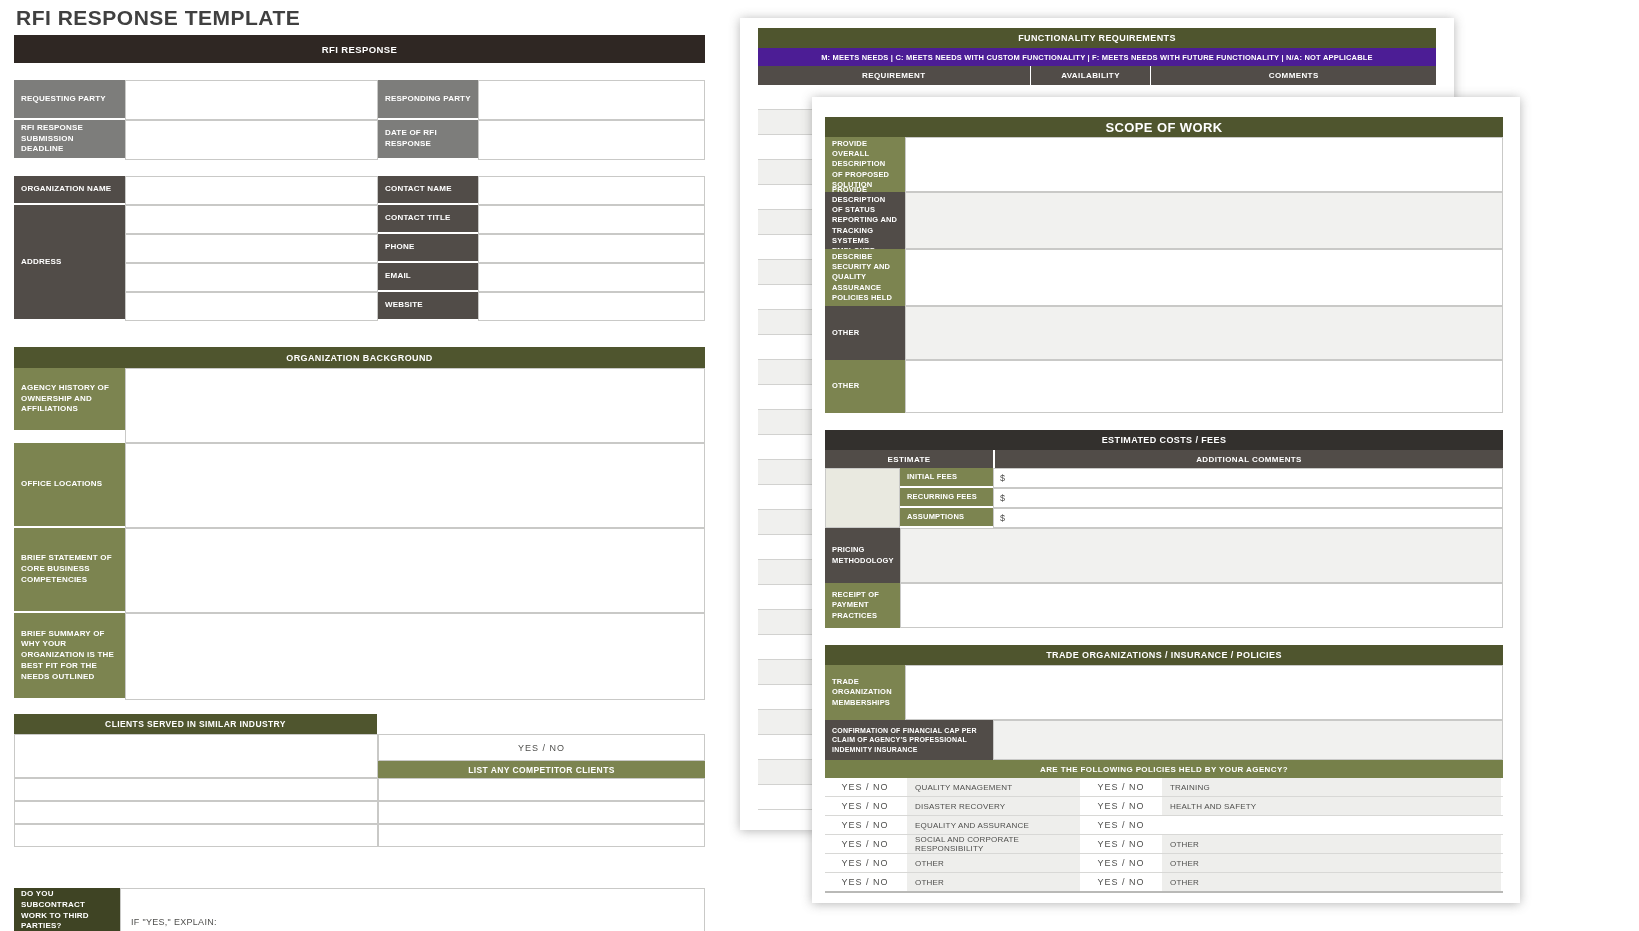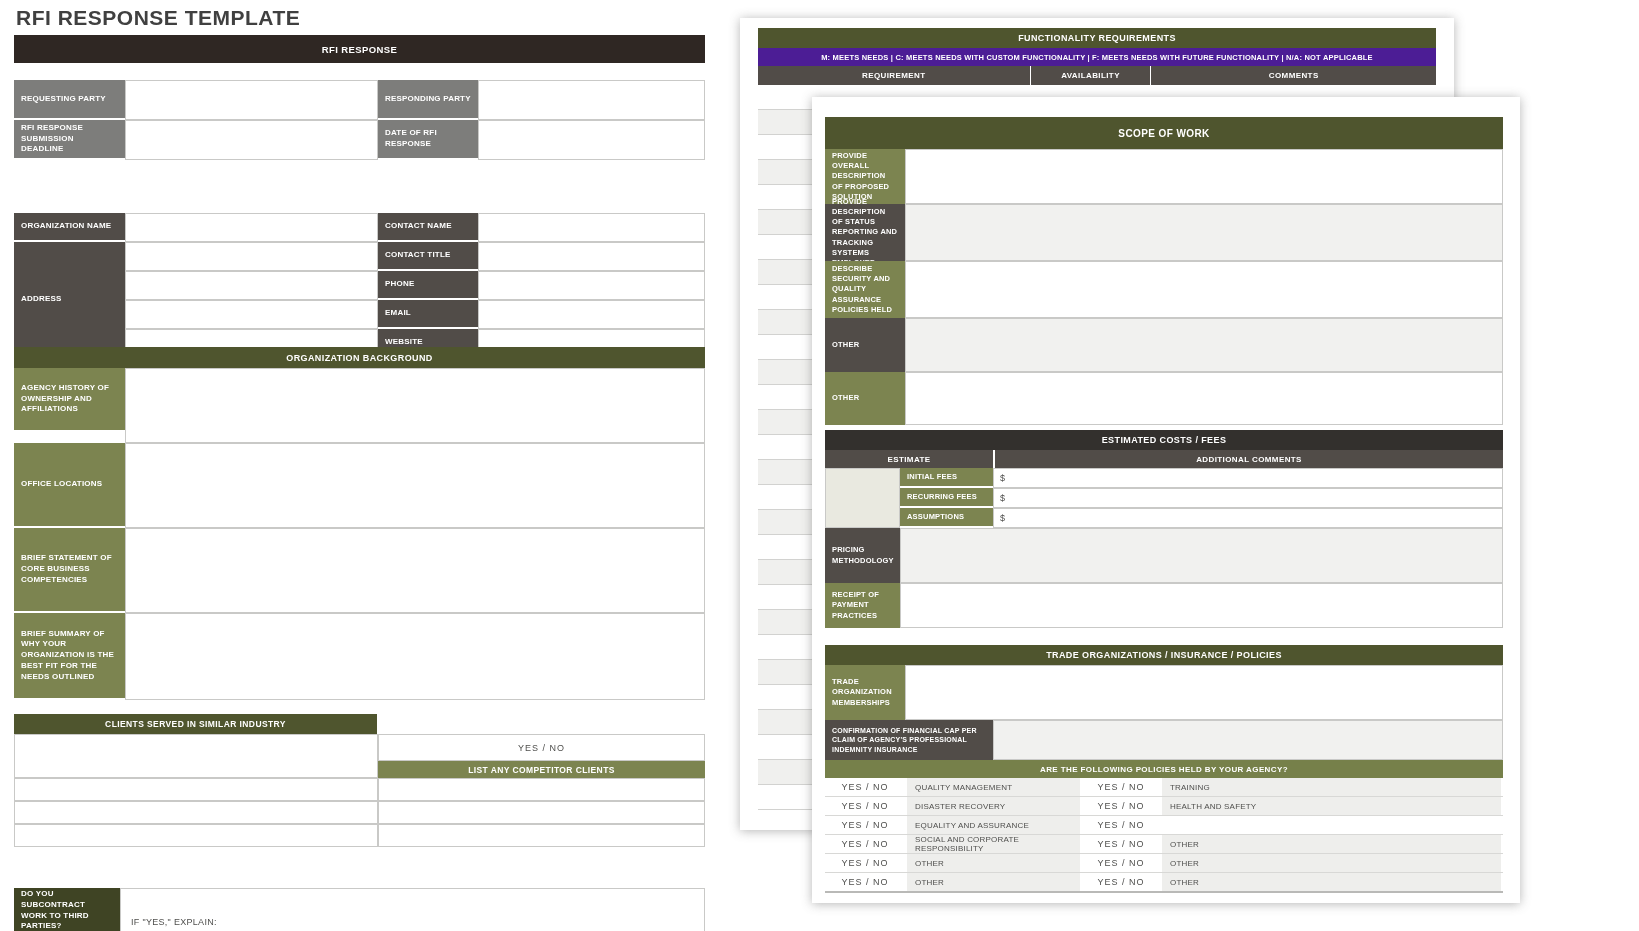--- a/index.html
+++ b/index.html
@@ -24,21 +24,21 @@
   .costshdr{background:#33302d;}
   .field{background:#fff;border:1px solid #c9c9c7;box-sizing:border-box;}
   .field.gray{background:#f1f1ef;}
   .field.beige{background:#e9e9e0;}
   .yn{display:flex;align-items:center;justify-content:center;color:#4f4f4d;font-size:9px;letter-spacing:1px;}
   
   #title{left:16px;top:6px;font-size:21px;font-weight:bold;color:#404040;letter-spacing:.5px;}
   .tA{display:grid;grid-template-columns:111px 253px 100px 227px;grid-auto-rows:40px;}
   .tA .lbl{font-size:8px;border-bottom:2px solid #fff;}
   .tA .field{border-bottom:1px solid #c9c9c7;}
-  .tB{display:grid;grid-template-columns:111px 253px 100px 227px;grid-auto-rows:29px;margin-top:37px;}
+  .tB{display:grid;grid-template-columns:111px 253px 100px 227px;grid-auto-rows:29px;}
   .tB .lbl{font-size:8px;border-bottom:2px solid #fff;}
   .bgrows{display:grid;grid-template-columns:111px 580px;}
   .bgrows .lbl{font-size:8px;border-bottom:2px solid #fff;}
   .clients-body{display:grid;grid-template-columns:364px 327px;}
   .stripe-row{height:24px;border-bottom:1px solid #d2d2d0;}
   .stripe-row.alt{background:#f0f0ee;}
   .fr-cols{display:flex;}
   .fr-cols .bar{font-size:8px;height:19px;}
   .pol-row{display:grid;grid-template-columns:80px 177px 78px 343px;height:18px;border-bottom:1px solid #d8d8d6;}
   .pol-row .plabel{background:#eeeeec;color:#4f4f4d;font-size:8px;display:flex;align-items:center;padding:0 8px;border-left:2px solid #fff;border-right:2px solid #fff;box-sizing:border-box;letter-spacing:.2px;}
@@ -167,21 +167,21 @@
       <div class="stripe-row alt"></div>
       <div class="stripe-row"></div>
       <div class="stripe-row alt"></div>
       <div class="stripe-row"></div>
     </div>
 </div>
 
 <div class="page" id="page-front" style="left:812px;top:97px;width:708px;height:806px;z-index:3;">
 
   <div class="abs" style="left:13px;top:20px;width:678px;">
-    <div class="bar olive-dark" style="height:32px;font-size:10px;">SCOPE OF WORK</div>
+    <div class="bar olive-dark" style="height:20px;font-size:13px;">SCOPE OF WORK</div>
     <div style="display:grid;grid-template-columns:80px 598px;">
       <div class="lbl olive small-hdr" style="height:55px;font-size:7.5px;">PROVIDE OVERALL DESCRIPTION OF PROPOSED SOLUTION</div>
       <div class="field" style="height:55px;"></div>
       <div class="lbl charcoal" style="height:57px;font-size:7.5px;">PROVIDE DESCRIPTION OF STATUS REPORTING AND TRACKING SYSTEMS EMPLOYED</div>
       <div class="field gray" style="height:57px;"></div>
       <div class="lbl olive" style="height:57px;font-size:7.5px;">DESCRIBE SECURITY AND QUALITY ASSURANCE POLICIES HELD</div>
       <div class="field" style="height:57px;"></div>
       <div class="lbl charcoal" style="height:54px;font-size:7.5px;">OTHER</div>
       <div class="field gray" style="height:54px;"></div>
       <div class="lbl olive" style="height:53px;font-size:7.5px;">OTHER</div>

